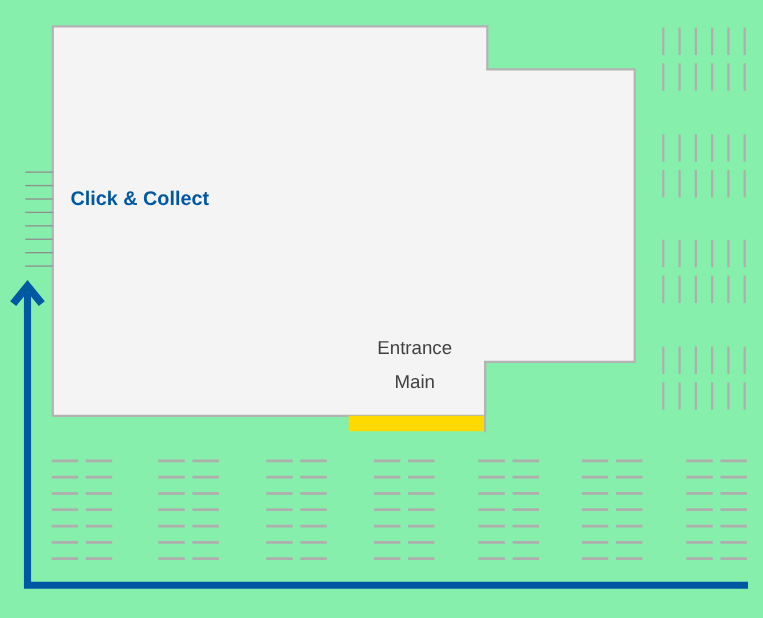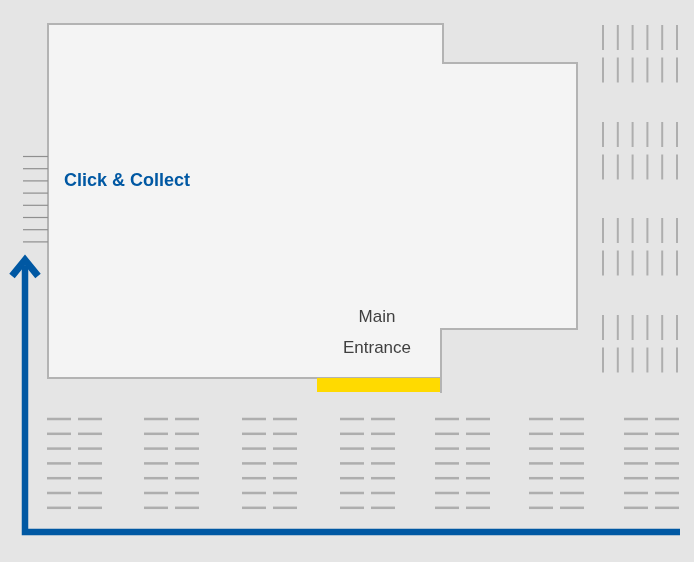--- a/index.html
+++ b/index.html
@@ -1,19 +1,19 @@
 <!DOCTYPE html>
 <html style="--brand-blue: #0058a3; --label-dark: #3f3f3f;"><head>
 <meta charset="utf-8">
 <style>
   html,body{margin:0;padding:0;background:#ffffff;}
   .stage{
     position:relative;
     width:694px;height:562px;
-    background:#e5e5e5;
+    background:#86efac;
     overflow:hidden;
     font-family:"Liberation Sans", sans-serif;
   }
   .stage svg{position:absolute;left:0;top:0;}
   .pickup-label{
     position:absolute;
     left:64px;top:165px;
     font-size:18px;
     font-weight:700;
     line-height:31px;
@@ -197,17 +197,17 @@
       <line x1="655" y1="507.8" x2="679" y2="507.8" stroke="#aeaeae" stroke-width="2.5"></line>
       <path d="M25,266 L25,532 L680,532" fill="none" stroke="#0058a3" stroke-width="6.5"></path>
       <path d="M12,276 L25,260 L38,276" fill="none" stroke="#0058a3" stroke-width="7" stroke-linejoin="miter"></path>
     </svg>
 
   <div class="pickup-label">
     <div>Click &amp; Collect</div>
   </div>
 
   <div class="entrance-label">
+    <div>Entrance</div>
     <div>Main</div>
-    <div>Entrance</div>
   </div>
 
 </div>
 
 </body></html>

